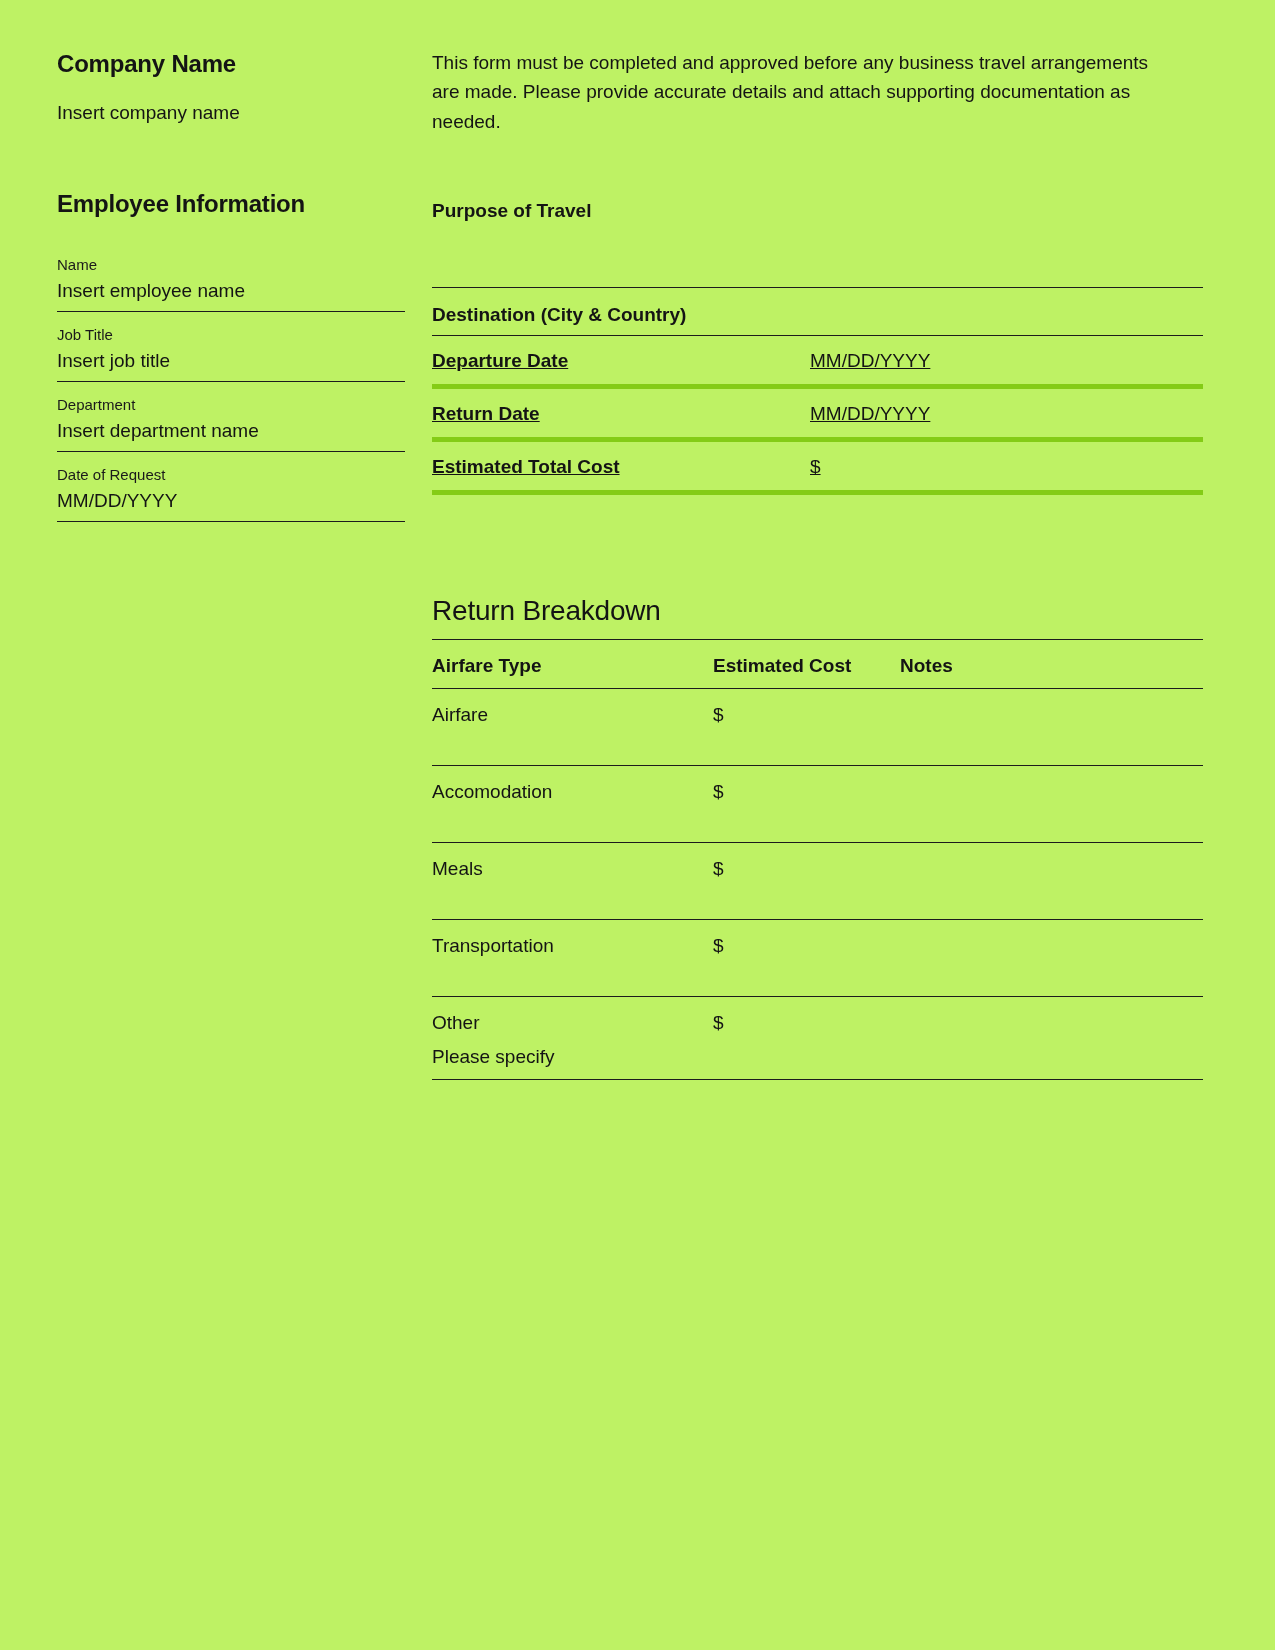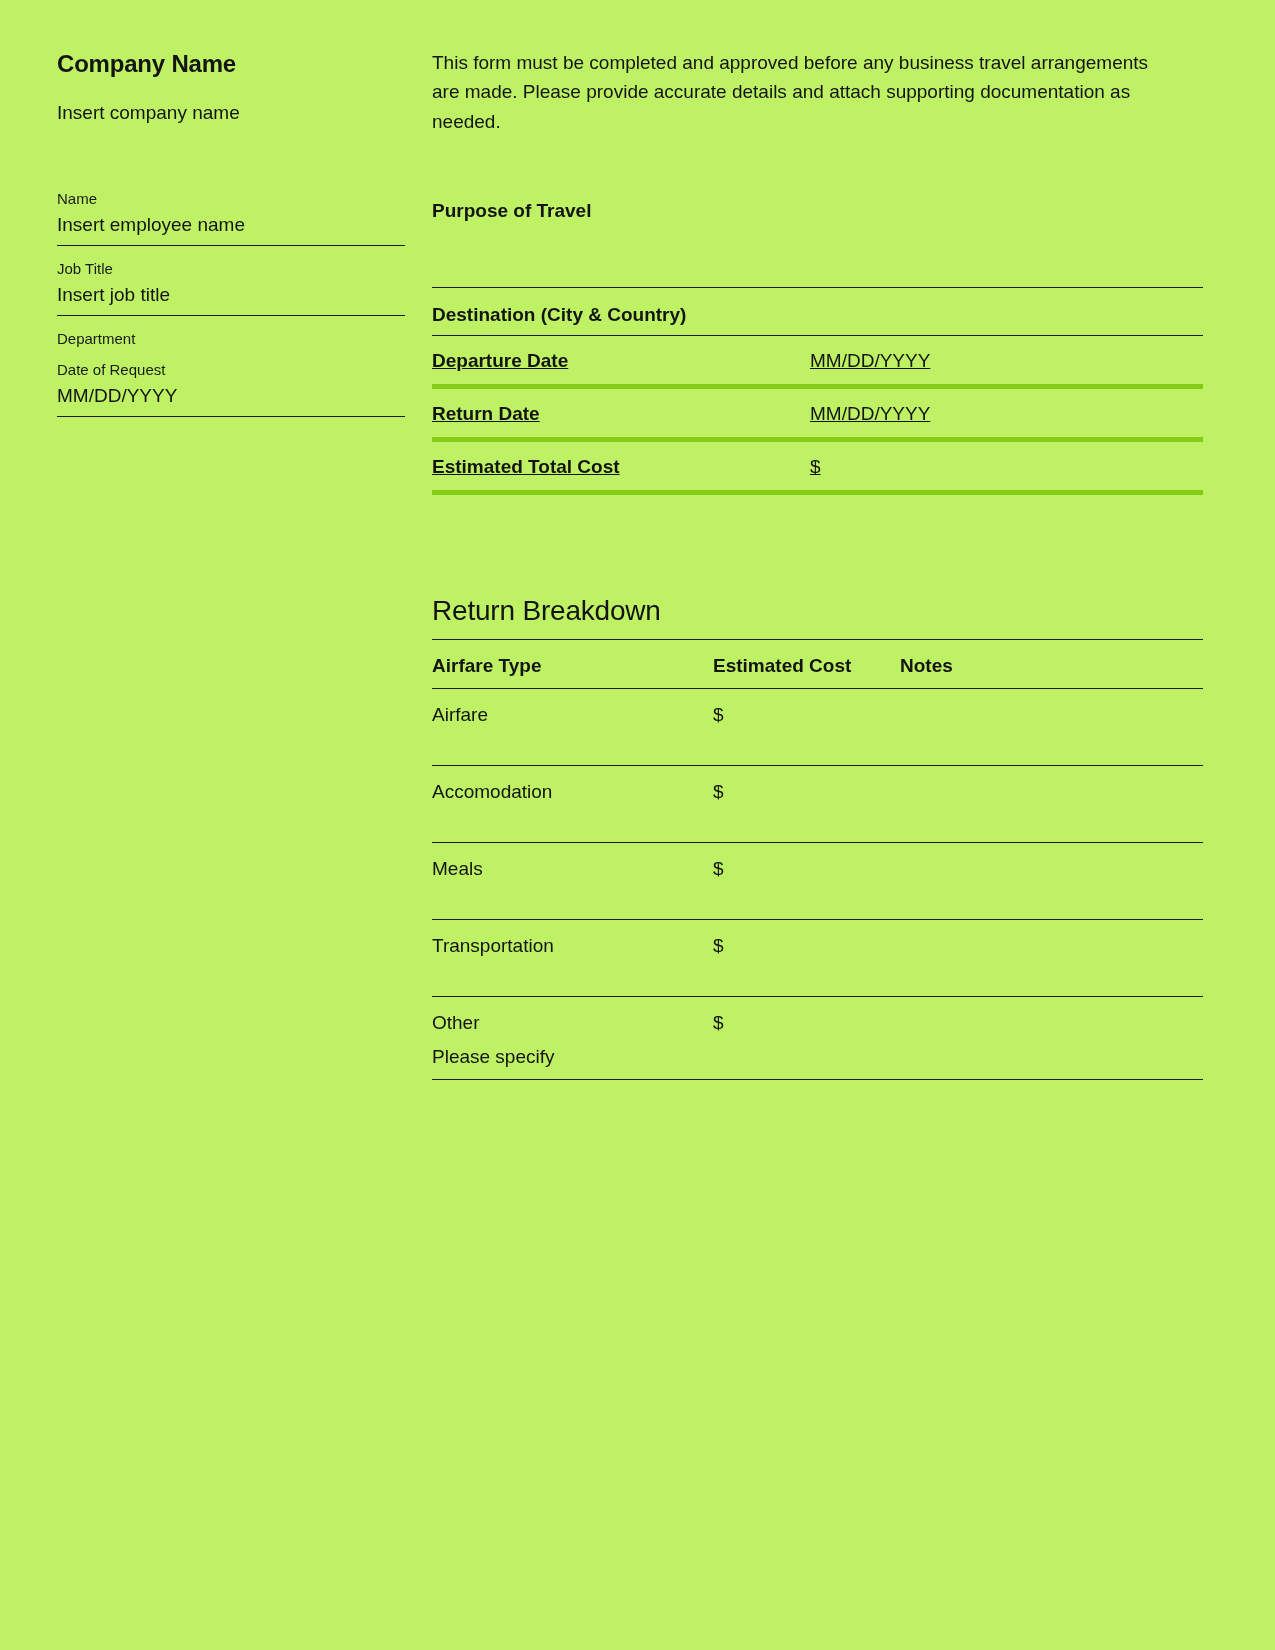--- a/index.html
+++ b/index.html
@@ -131,33 +131,35 @@
 </head>
 <body>
 
 <div class="page">
 
   <div class="left-col">
 
     <h2 class="company-heading">Company Name</h2>
     <p class="company-placeholder">Insert company name</p>
 
+    <h2 class="section-heading-left">Employee Information</h2>
 
     <div class="field">
       <div class="field-label">Name</div>
       <div class="field-value">Insert employee name</div>
     </div>
 
     <div class="field">
       <div class="field-label">Job Title</div>
       <div class="field-value">Insert job title</div>
     </div>
 
     <div class="field">
       <div class="field-label">Department</div>
+      <div class="field-value">Insert department name</div>
     </div>
 
     <div class="field field--spaced">
       <div class="field-label">Date of Request</div>
       <div class="field-value">MM/DD/YYYY</div>
     </div>
 
   </div>
 
   <div class="right-col">

